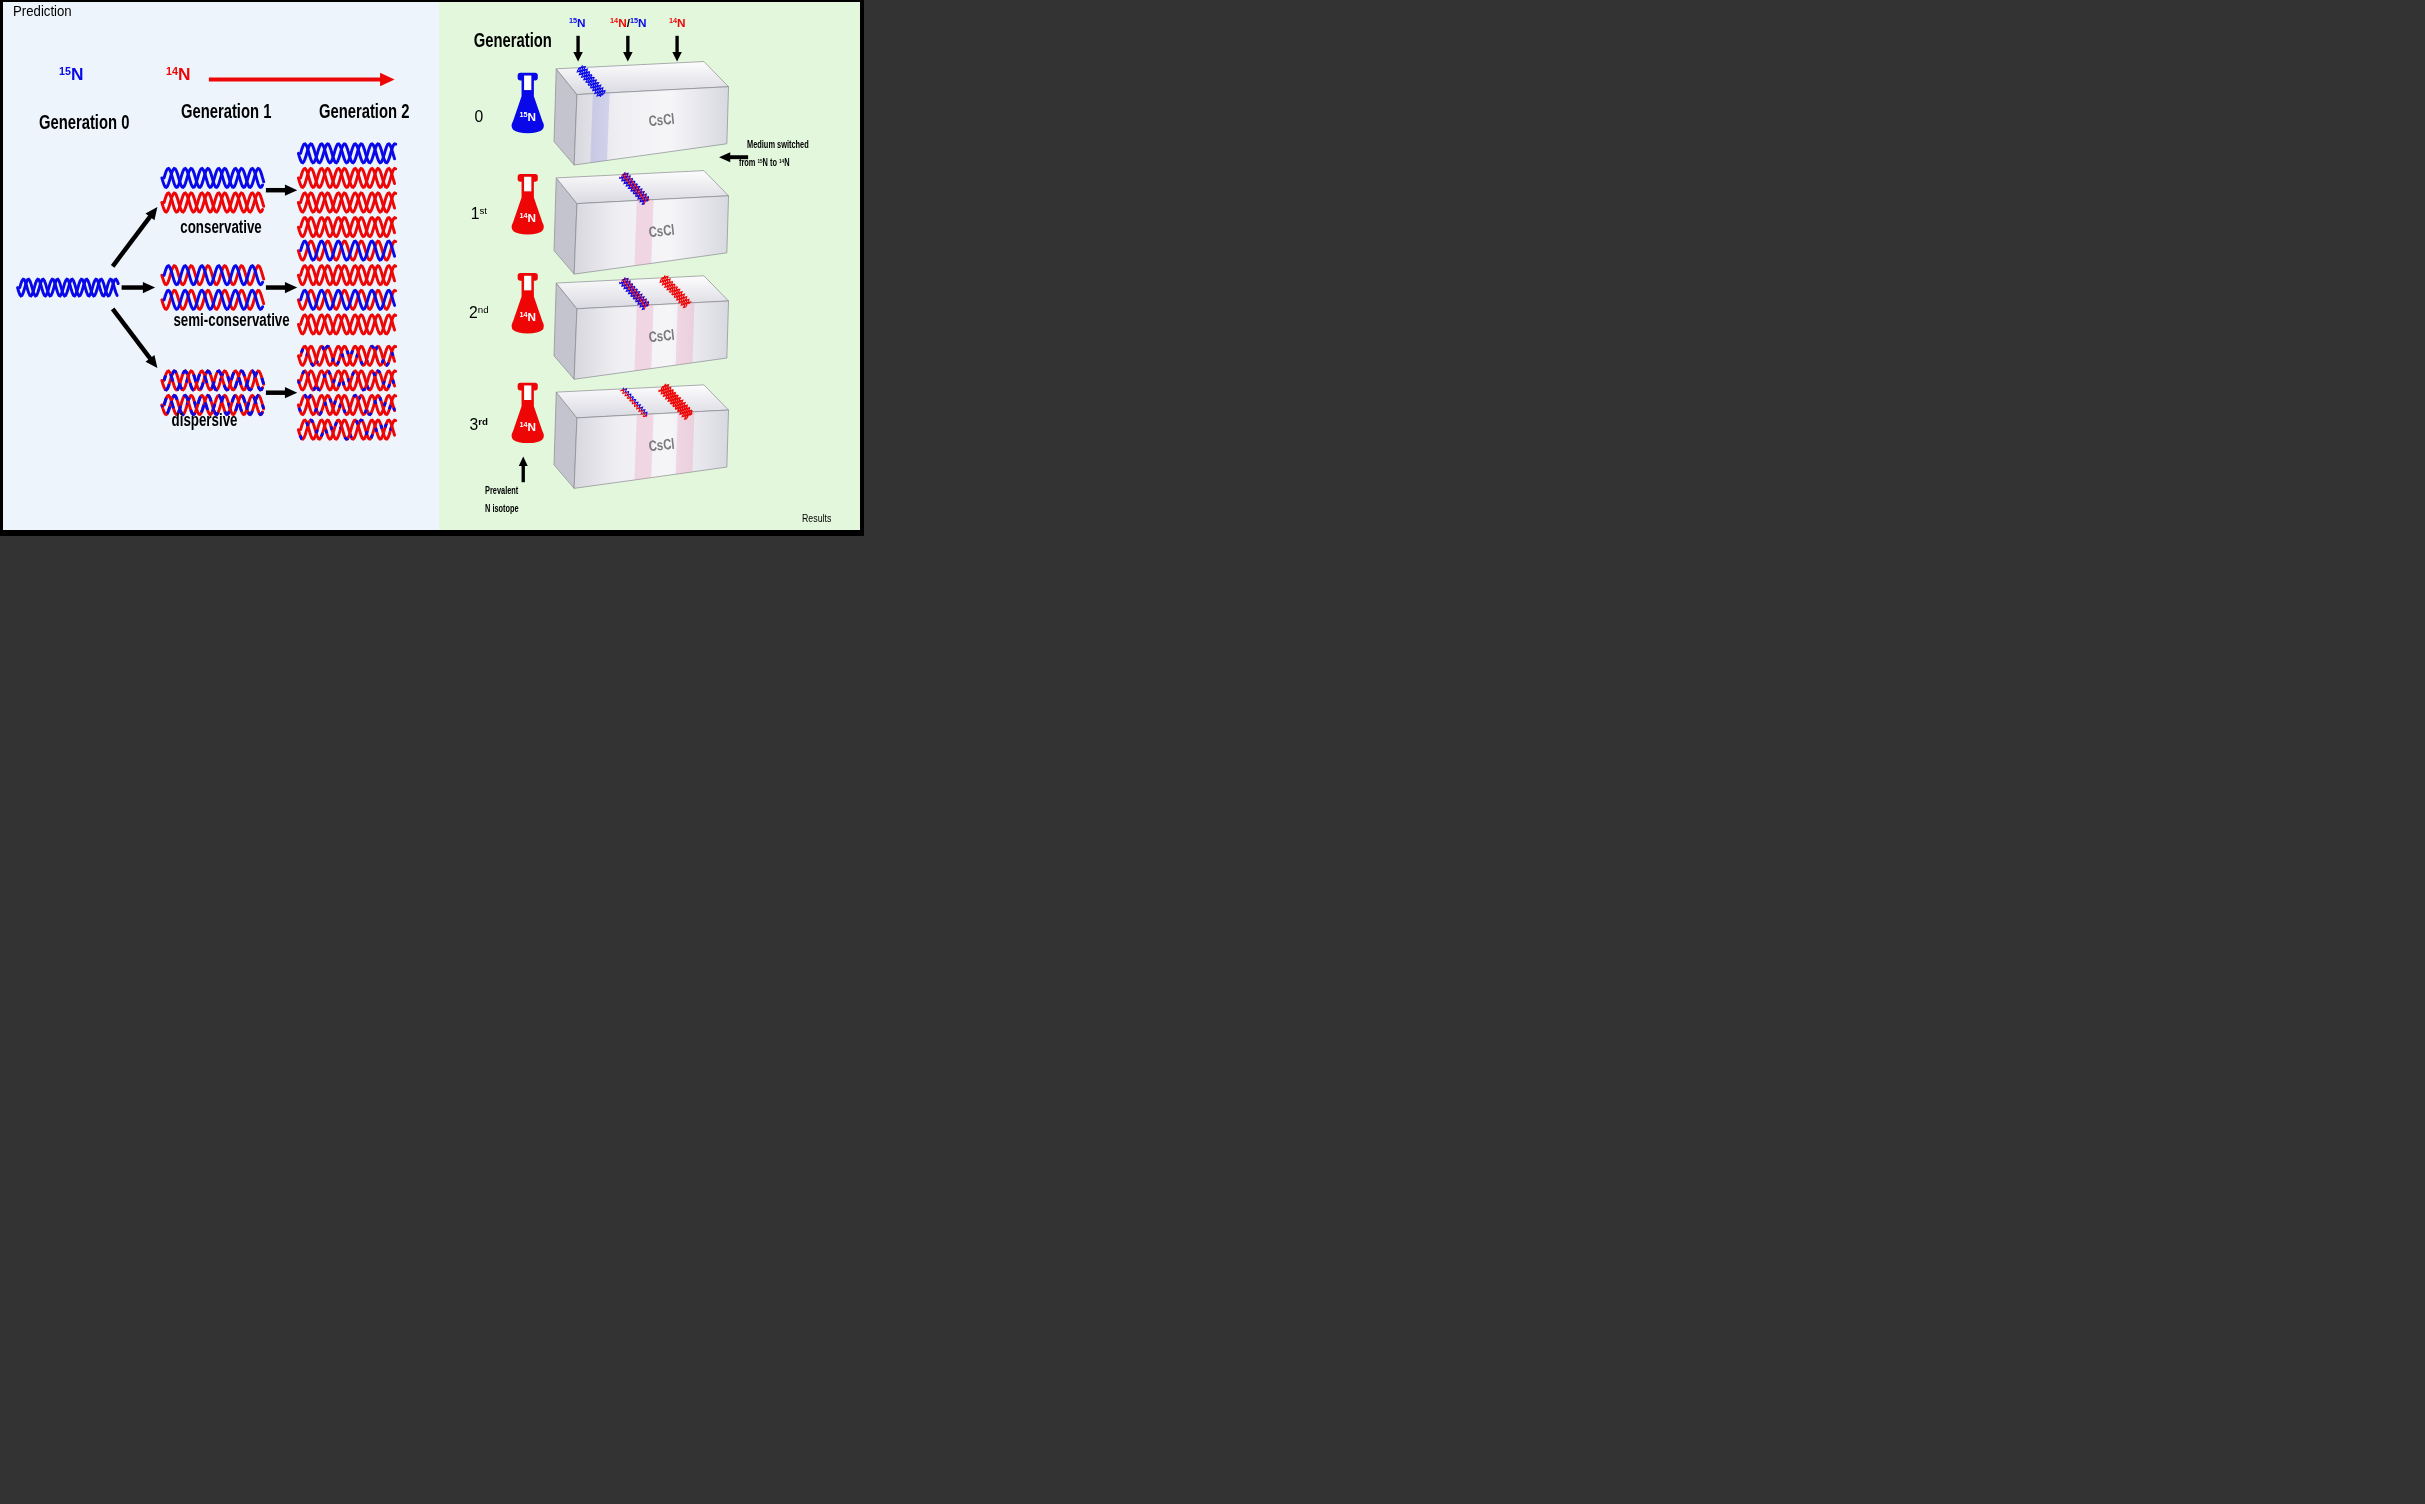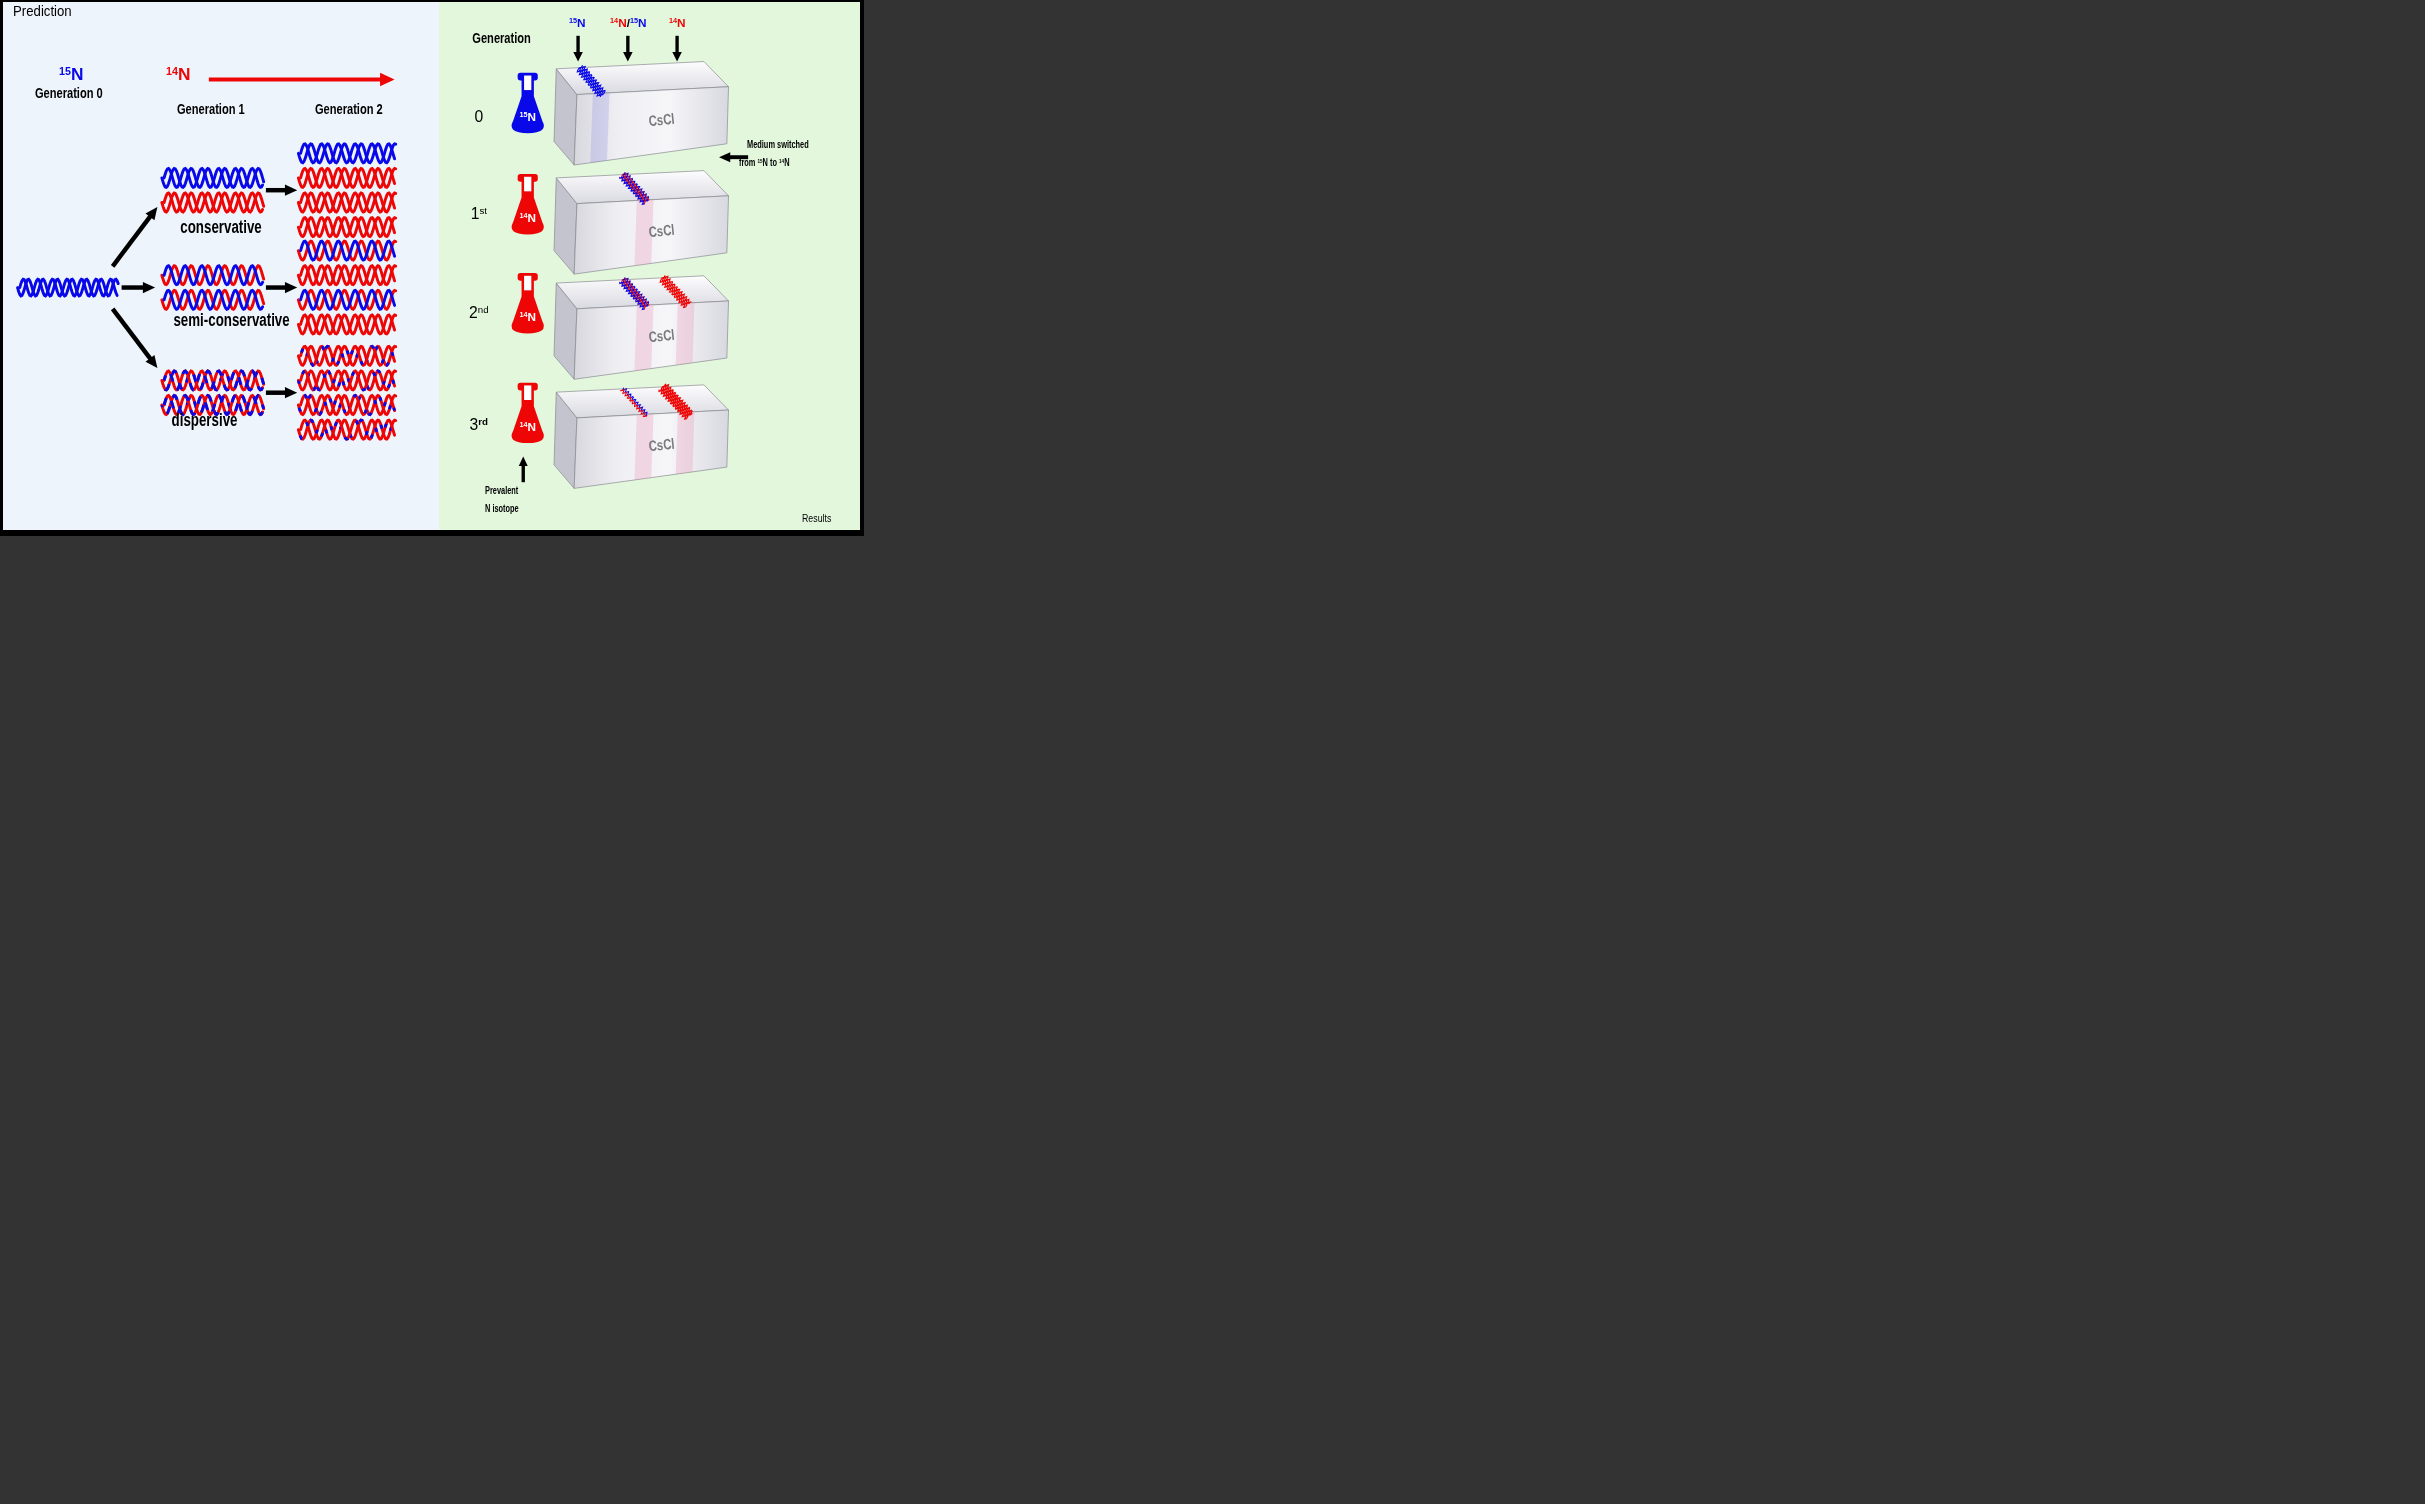--- a/index.html
+++ b/index.html
@@ -11,21 +11,21 @@
   .panel-right{left:436px;right:0;background:var(--right-bg,#e3f7dd);}
   .t{position:absolute;color:#000;white-space:nowrap;z-index:10;}
   .ctr{text-align:center;}
   .cond{display:inline-block;font-weight:bold;transform:scaleX(0.74);transform-origin:center top;white-space:nowrap;}
   .cond-left{transform-origin:left top;}
   .narrow{display:inline-block;transform:scaleX(0.88);transform-origin:left top;}
   sup,.supt{font-size:0.62em;vertical-align:0.5em;font-weight:bold;line-height:0;}
   .blue{color:var(--blue,#0808e8);}
   .red{color:var(--red,#ee0606);}
   .iso{font-size:17.3px;font-weight:bold;}
-  .genlab{font-size:15px;}
+  .genlab{font-size:20px;}
   .modlab{font-size:18px;}
   .rowgen{font-size:15.7px;}
   .collab{font-size:11.8px;font-weight:bold;}
   .note{font-size:10px;line-height:17.3px;}
   .cscl{position:absolute;z-index:10;color:var(--box-label,#7a7a7a);font-size:15px;font-weight:bold;
         width:81px;text-align:center;transform:rotate(-6deg) scaleX(0.76);}
   #art{position:absolute;left:0;top:0;z-index:5;pointer-events:none;}
 </style>
 </head>
 <body>
@@ -322,21 +322,21 @@
           <rect x="28.5" y="5" width="13" height="26" fill="#ffffff"></rect>
           <text x="35" y="86" text-anchor="middle" fill="#ffffff" font-size="21" font-weight="bold" font-family="&quot;Liberation Sans&quot;,sans-serif"><tspan dy="-7" font-size="13">14</tspan><tspan dy="7">N</tspan></text>
         </g>
       </svg>
 
     <div class="t" style="left:10px;top:0;font-size:15px"><span class="narrow">Prediction</span></div>
 
     <div class="t ctr iso blue" style="left:46px;top:62px;width:45px"><span class="supt">15</span><span>N</span></div>
     <div class="t ctr iso red" style="left:153px;top:62px;width:45px"><span class="supt">14</span><span>N</span></div>
 
-    <div class="t ctr genlab" style="left:20px;top:82px;width:91px"><span class="cond">Generation 0</span></div>
+    <div class="t ctr genlab" style="left:20px;top:109px;width:91px"><span class="cond">Generation 0</span></div>
     <div class="t ctr genlab" style="left:162px;top:98px;width:91px"><span class="cond">Generation 1</span></div>
     <div class="t ctr genlab" style="left:300px;top:98px;width:92px"><span class="cond">Generation 2</span></div>
 
     <div class="t ctr modlab" style="left:163px;top:215px;width:92px"><span class="cond">conservative</span></div>
     <div class="t ctr modlab" style="left:150px;top:308px;width:120px"><span class="cond">semi-conservative</span></div>
     <div class="t ctr modlab" style="left:156px;top:408px;width:92px"><span class="cond">dispersive</span></div>
 
     <div class="t ctr genlab" style="left:457px;top:27px;width:84px"><span class="cond">Generation</span></div>
 
     <div id="col-labels">

